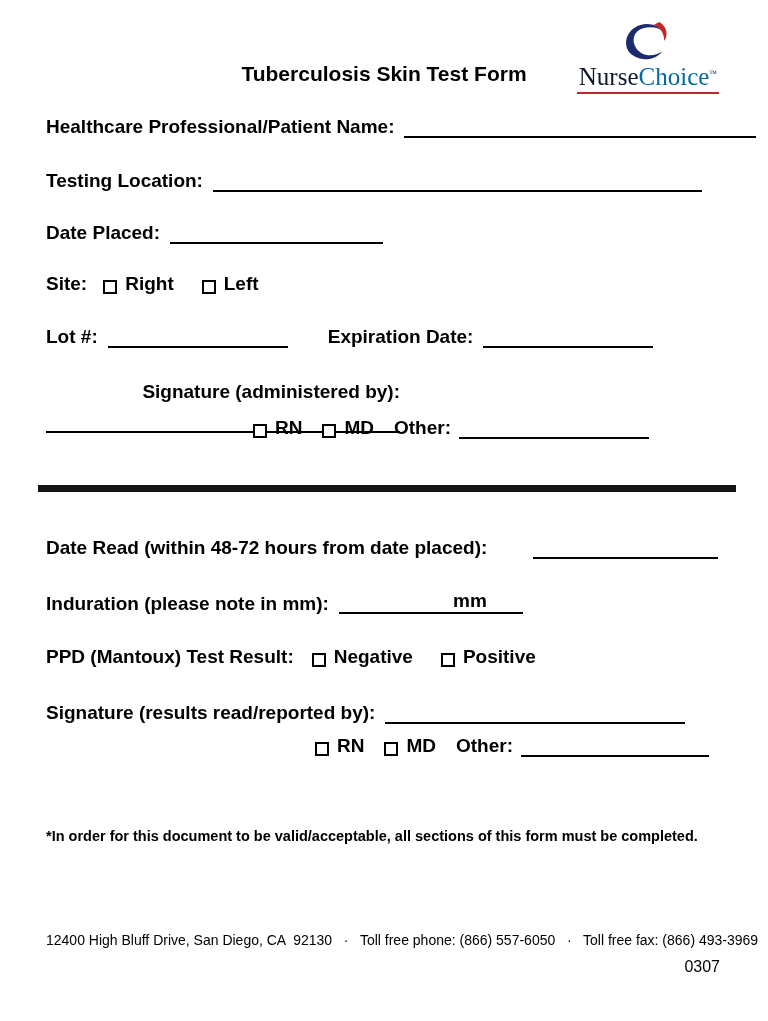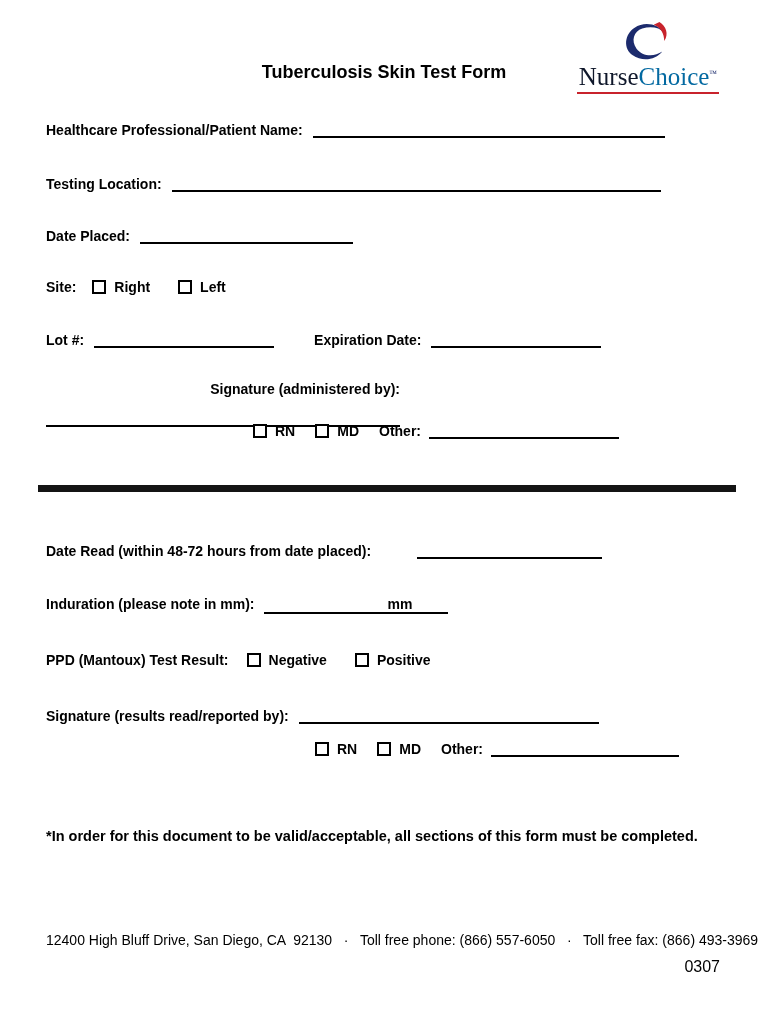--- a/index.html
+++ b/index.html
@@ -10,21 +10,21 @@
     height: 1021px;
     background: #ffffff;
     font-family: "Liberation Sans", sans-serif;
     color: #000;
     overflow: hidden;
   }
   .title {
     position: absolute;
     top: 62px; left: 0; width: 100%;
     text-align: center;
-    font-size: 18px;
+    font-size: 21px;
     font-weight: bold;
   }
   .logo {
     position: absolute;
     top: 20px; right: 40px;
     width: 160px;
     text-align: center;
   }
   .logo svg { display: block; margin: 0 auto 2px auto; }
   .logo-text {
@@ -38,21 +38,21 @@
   }
   .nurse { color: #0f172a; }
   .choice { color: #0369a1; }
   .tm { font-size: 8px; color: #1c2b6d; vertical-align: super; }
   .row {
     position: absolute;
     height: 20px;
     display: flex;
     align-items: flex-end;
     gap: 10px;
-    font-size: 14px;
+    font-size: 19px;
     font-weight: bold;
     white-space: nowrap;
   }
   .cbrow { gap: 8px; }
   .line {
     display: inline-block;
     height: 100%;
     border-bottom: 2px solid #000;
     flex: none;
   }

